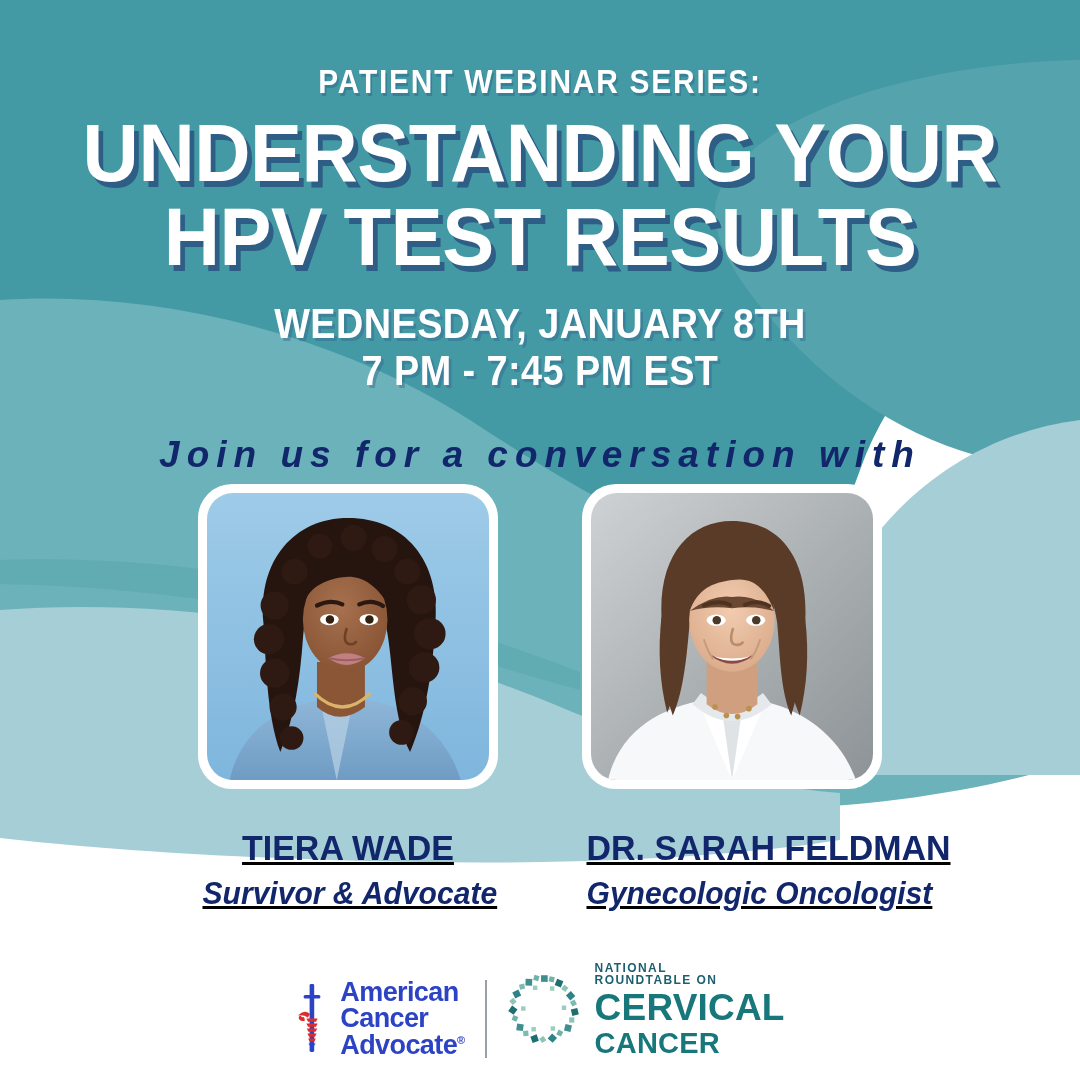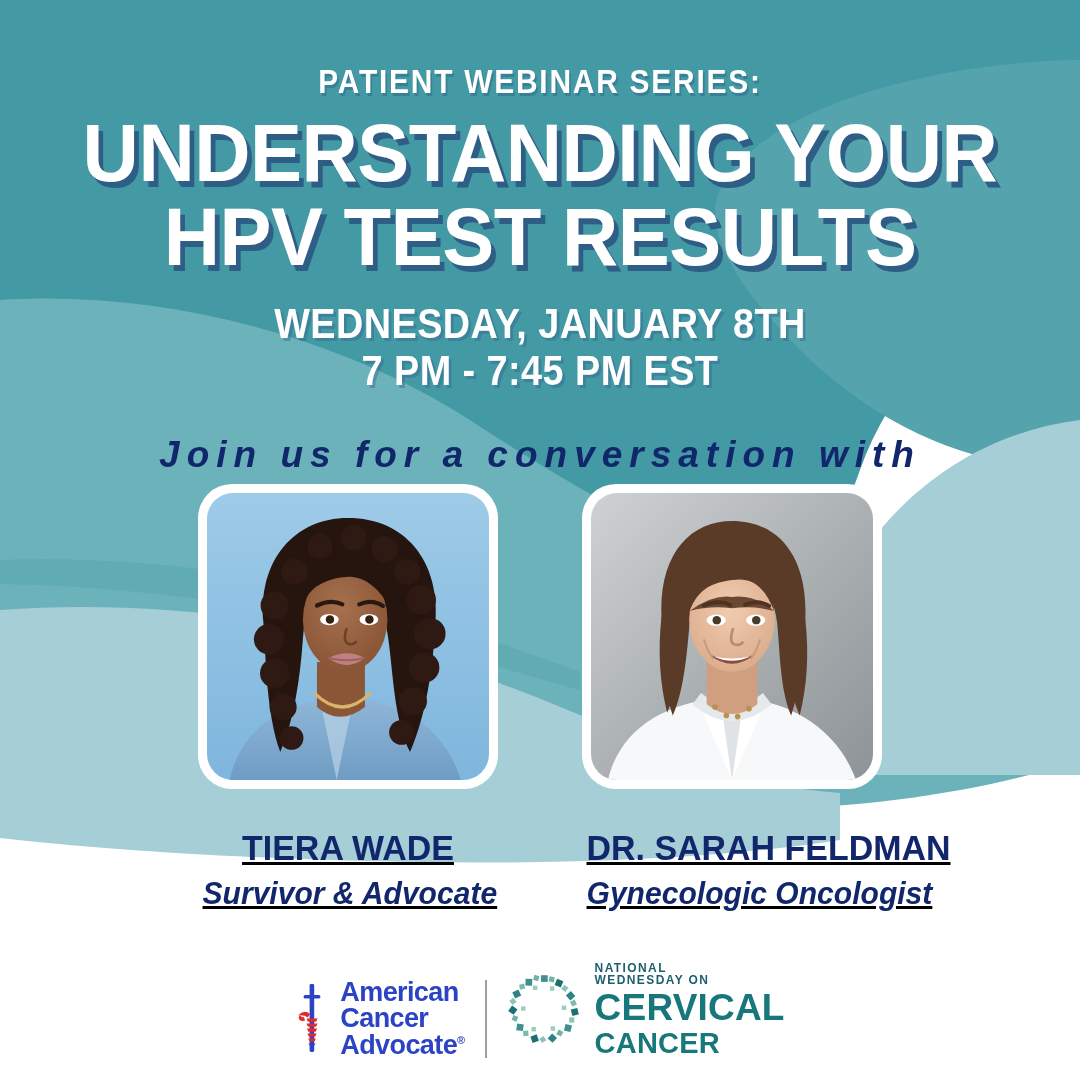--- a/index.html
+++ b/index.html
@@ -404,21 +404,21 @@
           <rect x="35" y="17" width="6" height="6" fill="#9ccdbe"></rect>
           <rect x="58" y="18" width="6" height="6" fill="#9ccdbe"></rect>
           <rect x="74" y="44" width="6" height="6" fill="#9ccdbe"></rect>
           <rect x="59" y="72" width="6" height="6" fill="#9ccdbe"></rect>
           <rect x="33" y="73" width="6" height="6" fill="#9ccdbe"></rect>
           <rect x="19" y="45" width="6" height="6" fill="#9ccdbe"></rect>
         </g>
       </svg>
       <div class="nrcc-words">
         <span class="n1">NATIONAL</span>
-        <span class="n1">WEDNESDAY ON</span>
+        <span class="n1">ROUNDTABLE ON</span>
         <span class="n2">CERVICAL</span>
         <span class="n3">CANCER</span>
       </div>
     </div>
 
   </div>
 
 </div>
 
 </body></html>

